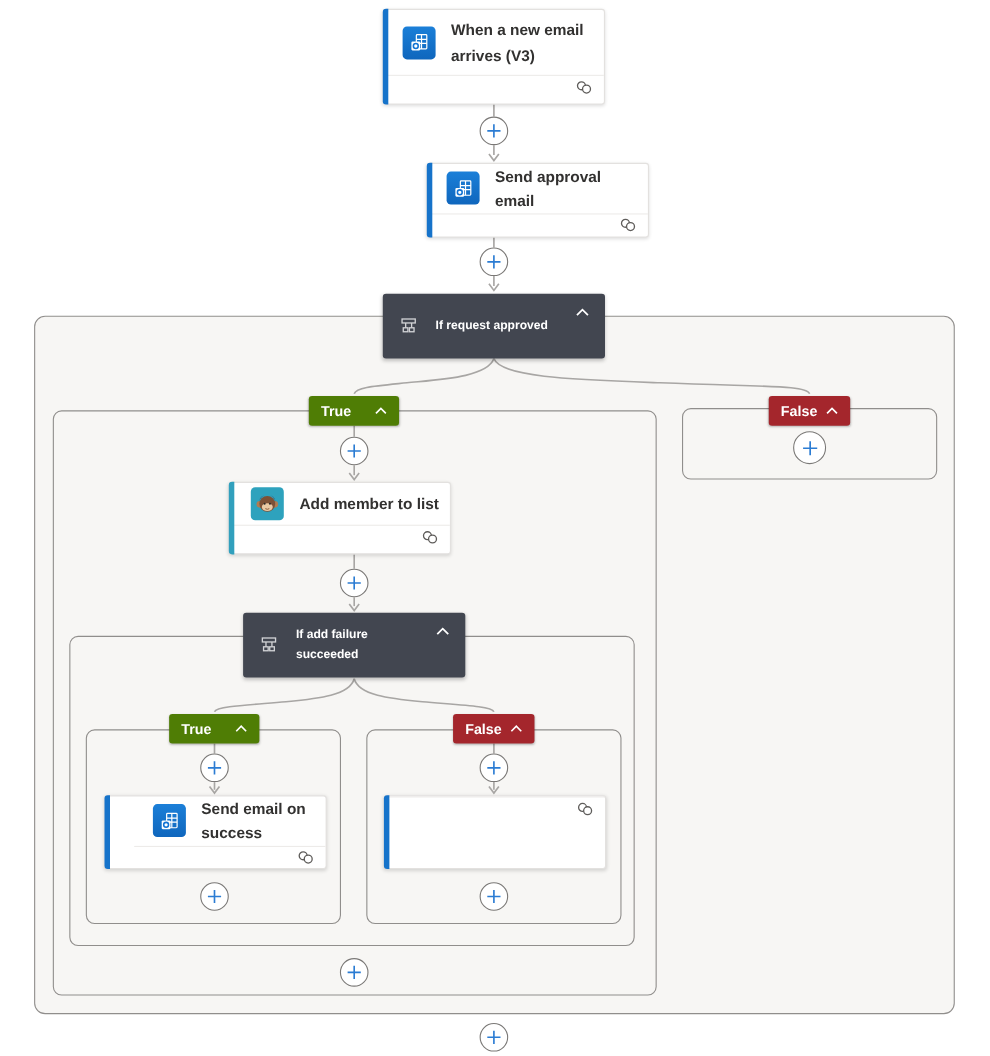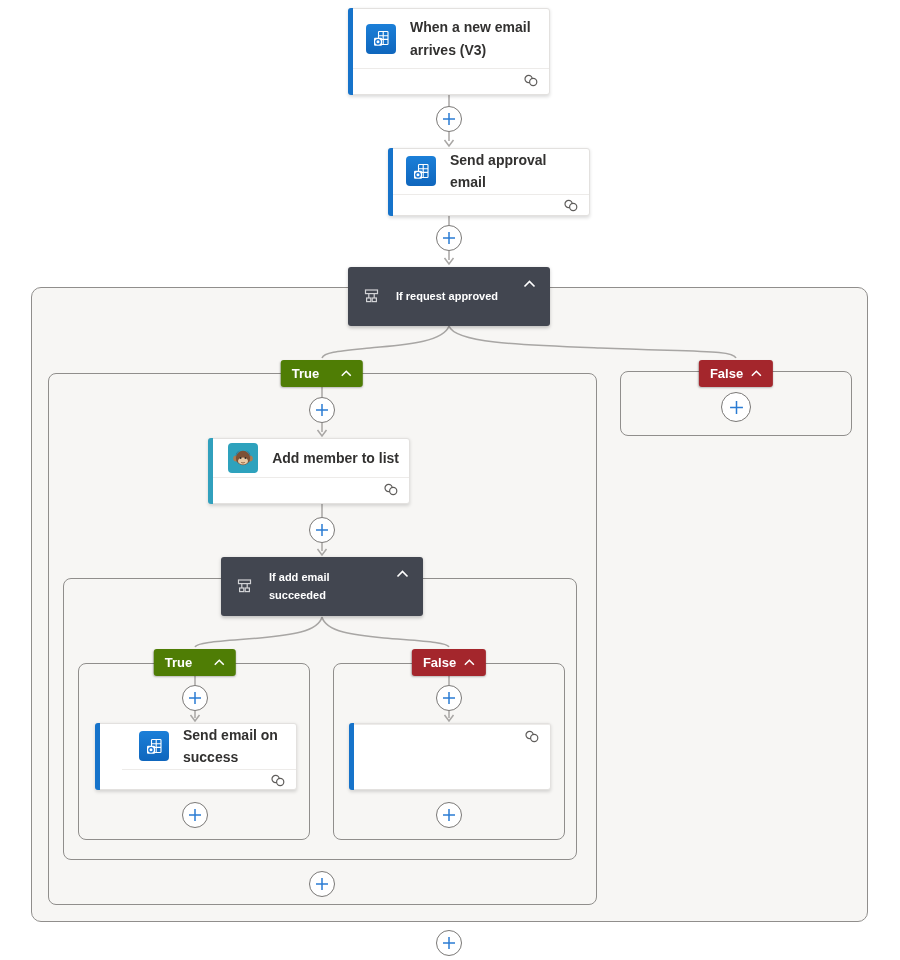--- a/index.html
+++ b/index.html
@@ -280,21 +280,21 @@
 
 <div class="cond" id="cond-addmember">
   <span style="line-height:0;">
     <svg width="19" height="19" viewBox="0 0 19 19" fill="none" stroke="#d2d3d6" stroke-width="1.2">
       <rect x="3.5" y="3" width="12" height="3.6"></rect>
       <path d="M6.8 6.6 V11 M12.2 6.6 V11"></path>
       <rect x="4.6" y="11" width="4.2" height="3.6"></rect>
       <rect x="10.2" y="11" width="4.2" height="3.6"></rect>
     </svg>
   </span>
-  <span class="cond-title">If add email succeeded</span>
+  <span class="cond-title">If add failure succeeded</span>
   <span class="cond-chevron">
     <svg width="13" height="8" viewBox="0 0 13 8">
         <path d="M1.5 6.5 L6.5 1.5 L11.5 6.5" stroke="#fff" stroke-width="1.6" fill="none"></path>
       </svg>
   </span>
 </div>
 
 <div class="badge badge-true" id="badge-true2">
   <span>True</span>
   <span style="line-height:0;">

